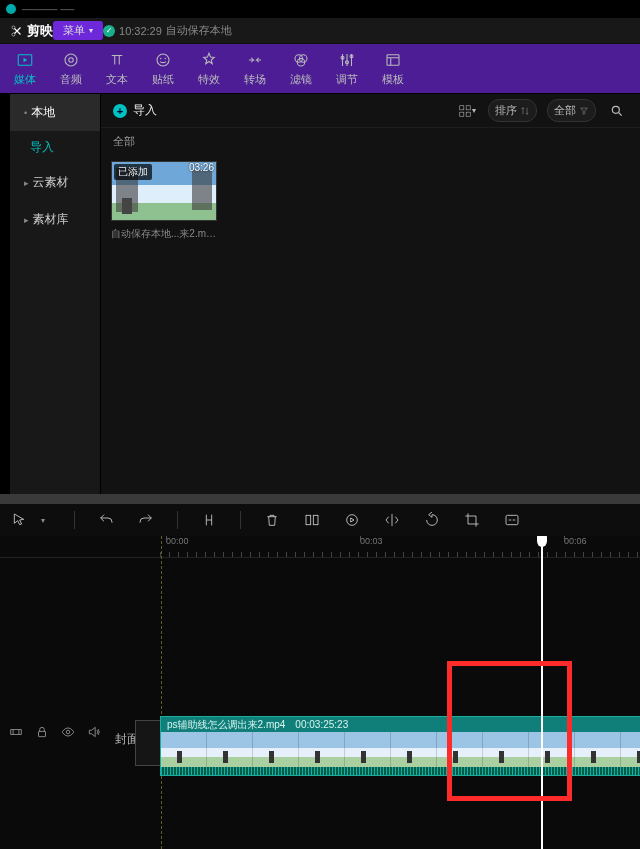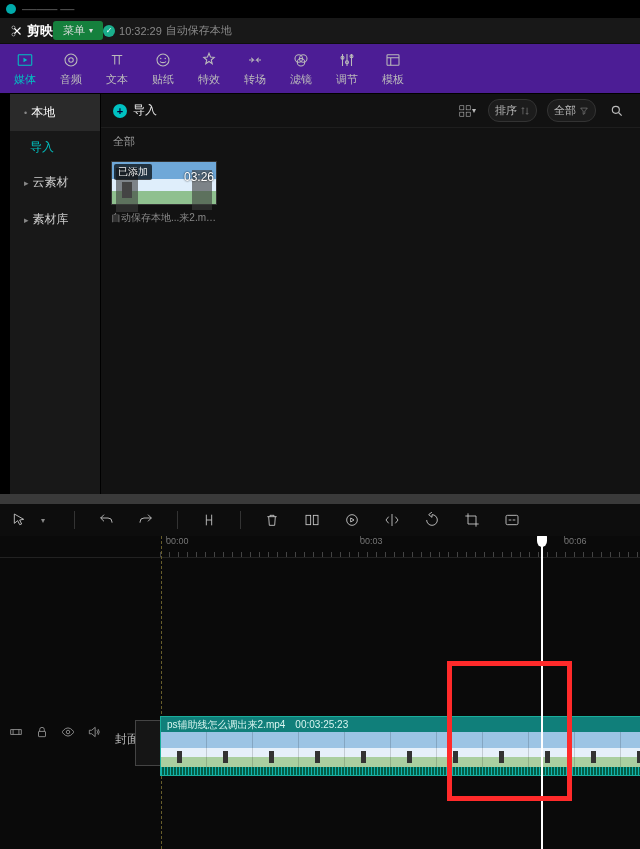--- a/index.html
+++ b/index.html
@@ -8,21 +8,21 @@
 
   
   .titlebar { height: 18px; background: #000; display: flex; align-items: center; padding: 0 6px; gap: 6px; }
   .titlebar .dot { width: 10px; height: 10px; border-radius: 50%; background: #0aa; }
   .titlebar .tabstrip { font-size: 10px; color: #777; }
 
   
   .header { height: 26px; background: #181818; display: flex; align-items: center; padding: 0 10px; border-bottom: 1px solid #0e0e0e; }
   .logo { color: #fff; font-weight: bold; font-size: 13px; display: flex; align-items: center; gap: 3px; }
   .logo svg { width: 14px; height: 14px; }
-  .menu-btn { background: #15803d; color: #ddd; font-size: 11px; padding: 2px 10px; border-radius: 3px; display: flex; align-items: center; gap: 4px; cursor: pointer; }
+  .menu-btn { background: #6d28d9; color: #ddd; font-size: 11px; padding: 2px 10px; border-radius: 3px; display: flex; align-items: center; gap: 4px; cursor: pointer; }
   .menu-btn .chev { font-size: 8px; }
   .autosave { display: flex; align-items: center; gap: 4px; color: #888; font-size: 11px; }
   .autosave .check { width: 12px; height: 12px; border-radius: 50%; background: #1aae8c; color: #fff; display: flex; align-items: center; justify-content: center; font-size: 8px; }
 
   
   .main-tabs { height: 50px; background: #4c1d95; display: flex; align-items: center; padding: 0 14px; gap: 24px; border-bottom: 1px solid #000; }
   .main-tab { display: flex; flex-direction: column; align-items: center; gap: 3px; color: #bbb; font-size: 11px; cursor: pointer; }
   .main-tab.active { color: #00c2c2; }
   .main-tab .ico { width: 22px; height: 18px; display: flex; align-items: center; justify-content: center; }
   .main-tab svg { width: 20px; height: 18px; fill: none; stroke: currentColor; stroke-width: 1.4; }
@@ -41,23 +41,23 @@
   .media-header { height: 34px; display: flex; align-items: center; padding: 0 12px; gap: 10px; border-bottom: 1px solid #1e1e1e; }
   .import-btn { display: flex; align-items: center; gap: 6px; color: #eaeaea; font-size: 12px; cursor: pointer; }
   .import-btn .plus { width: 14px; height: 14px; border-radius: 50%; background: #00c2c2; color: #003; display: flex; align-items: center; justify-content: center; font-size: 11px; font-weight: bold; }
   .media-header .spacer { flex: 1; }
   .hdr-ctrl { color: #bbb; font-size: 11px; padding: 3px 6px; border: 1px solid #333; border-radius: 11px; cursor: pointer; display: flex; align-items: center; gap: 3px; background: #1c1c1c; }
   .hdr-ico { width: 22px; height: 22px; display: flex; align-items: center; justify-content: center; color: #bbb; cursor: pointer; }
 
   .media-filter-row { padding: 6px 12px; font-size: 11px; color: #999; }
   .media-grid { padding: 6px 10px; display: flex; gap: 12px; flex-wrap: wrap; }
   .media-item { width: 106px; }
-  .thumb { width: 106px; height: 44px; background: linear-gradient(#6fa8d8 40%, #dfeefb 40% 70%, #8fc08f 70%); position: relative; border: 1px solid #333; }
+  .thumb { width: 106px; height: 60px; background: linear-gradient(#6fa8d8 40%, #dfeefb 40% 70%, #8fc08f 70%); position: relative; border: 1px solid #333; }
   .thumb .added { position: absolute; top: 2px; left: 2px; background: rgba(0,0,0,.7); color: #eee; font-size: 10px; padding: 1px 4px; border-radius: 2px; }
-  .thumb .dur { position: absolute; top: 8px; right: 2px; color: #fff; font-size: 12px; text-shadow: 0 0 2px #000; }
+  .thumb .dur { position: absolute; top: 0; right: 2px; color: #fff; font-size: 10px; text-shadow: 0 0 2px #000; }
   .thumb .mini { position: absolute; bottom: 6px; left: 10px; width: 10px; height: 16px; background: #444; }
   .thumb-windows { position: absolute; inset: 0; }
   .thumb-windows::before, .thumb-windows::after { content: ""; position: absolute; background: rgba(60,60,60,.6); }
   .thumb-windows::before { top: 6px; left: 4px; width: 22px; height: 44px; }
   .thumb-windows::after { top: 8px; right: 4px; width: 20px; height: 40px; }
   .media-name { font-size: 10px; color: #888; margin-top: 6px; white-space: nowrap; overflow: hidden; text-overflow: ellipsis; }
 
   
   .hdivider { height: 10px; background: #3a3a3a; }
 

